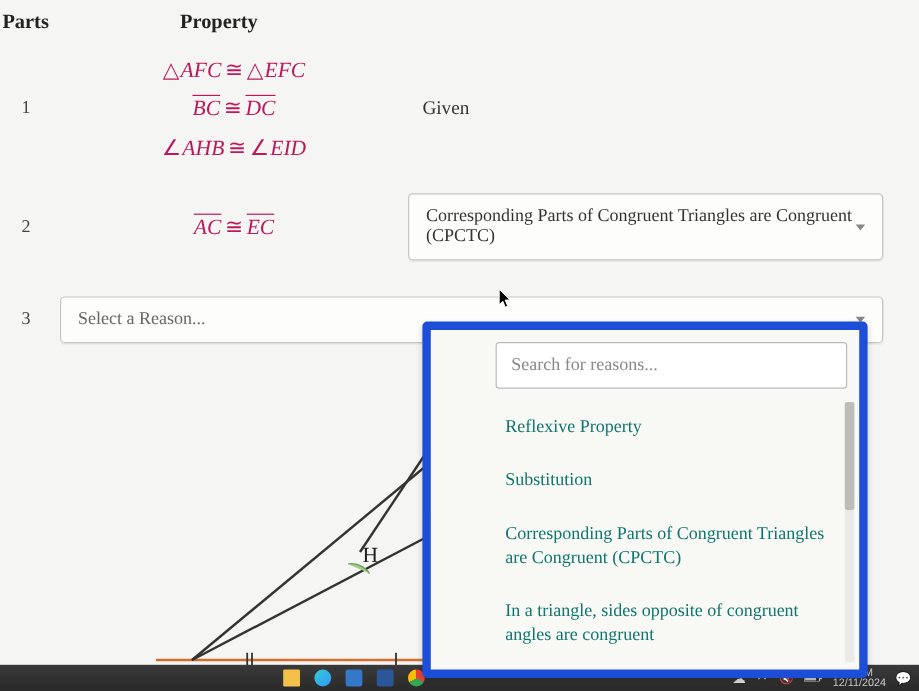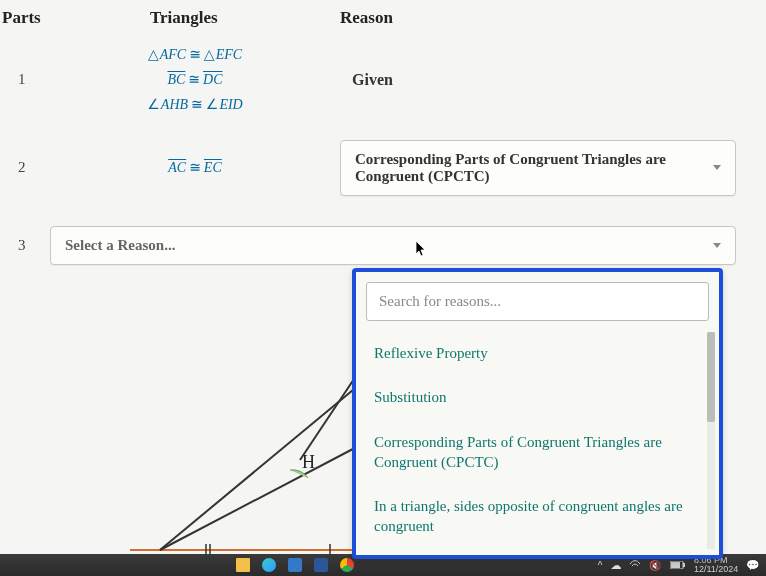--- a/index.html
+++ b/index.html
@@ -31,29 +31,28 @@
     width: 50px;
     text-align: left;
     padding-left: 18px;
     font-size: 15px;
     color: #444;
   }
   .statement {
     width: 290px;
     text-align: center;
     font-style: italic;
-    font-size: 14px;
+    font-size: 18px;
     font-family: 'Times New Roman', serif;
-    color: #0369a1;
+    color: #be185d;
     line-height: 1.8;
   }
   .reason-cell {
     flex: 1;
     padding-right: 30px;
-    font-weight: bold;
   }
   .reason-text {
     font-size: 16px;
     color: #333;
     padding: 8px 12px;
   }
   .select-box {
     background: #fdfdfb;
     border: 1px solid #c8c8c0;
     border-radius: 4px;
@@ -72,24 +71,25 @@
     border-left: 4px solid transparent;
     border-right: 4px solid transparent;
     border-top: 5px solid #888;
   }
   .dropdown {
     position: absolute;
     left: 352px;
     top: 268px;
     width: 371px;
     background: #f8f8f5;
-    border: 4px solid #1d4ed8;
+    border: 7px solid #1d4ed8;
     border-radius: 4px;
     box-shadow: 0 2px 6px rgba(0,0,0,0.15);
     z-index: 10;
+    padding-left: 44px;
   }
   .search-box {
     margin: 10px;
     padding: 10px 12px;
     border: 1px solid #bbb;
     border-radius: 3px;
     background: #fff;
     font-size: 15px;
     color: #888;
   }
@@ -164,22 +164,21 @@
   .tray-left { display:flex; gap:12px; align-items:center; margin-left: 230px;}
   .tray-right { display:flex; gap:8px; align-items:center; }
   .tbicon { width:14px; height:14px; display:inline-block; }
   .clock { line-height:1.05; font-size:9px; color:#ccc; }
 </style>
 </head>
 <body>
 
 <div class="header-row">
   <div class="col-step">Parts</div>
-  <div class="col-statement">Triangles</div>
-  <div class="col-reason">Reason</div>
+  <div class="col-statement">Property</div>
 </div>
 
 <div class="row">
   <div class="step-num">1</div>
   <div class="statement">
     <div><span class="tri">AFC</span><span class="cong">≅</span><span class="tri">EFC</span></div>
     <div><span class="seg">BC</span><span class="cong">≅</span><span class="seg">DC</span></div>
     <div><span class="ang">AHB</span><span class="cong">≅</span><span class="ang">EID</span></div>
   </div>
   <div class="reason-cell">

